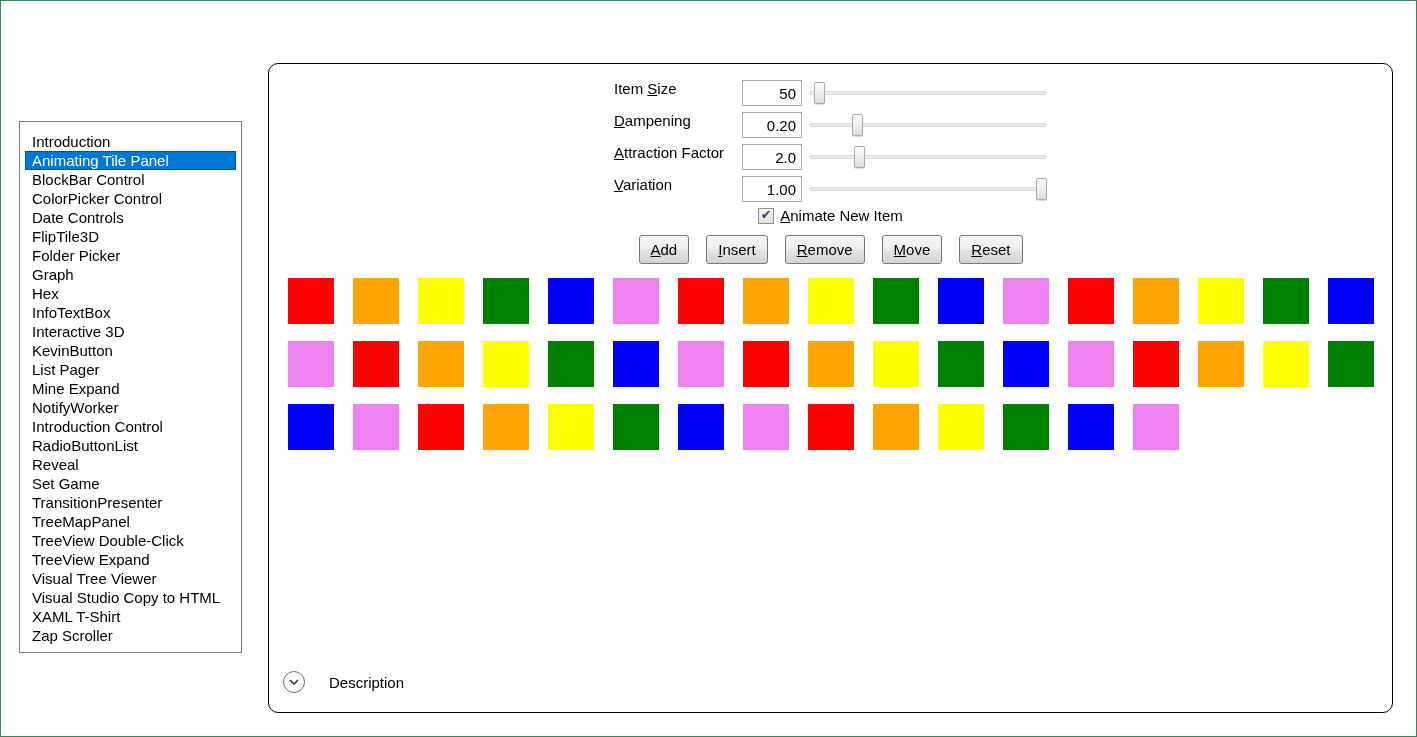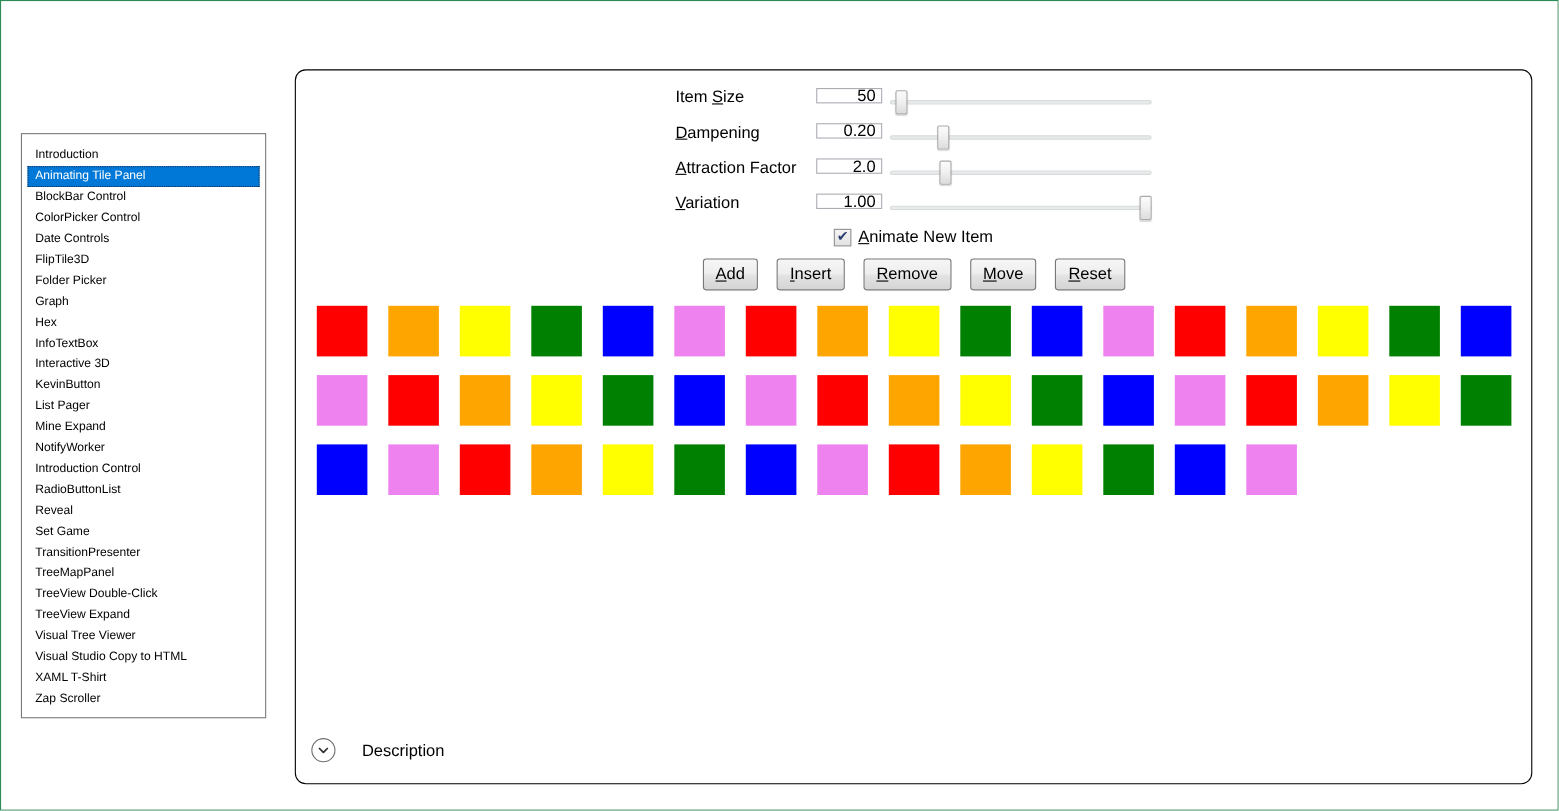--- a/index.html
+++ b/index.html
@@ -18,30 +18,30 @@
   .win-controls { position:absolute; top:0; right:1px; height:40px; display:flex; }
   .win-btn { width:46px; height:40px; display:flex; align-items:center; justify-content:center; cursor:default; }
   .glyph-min { width:11px; height:1px; background:#000; display:block; }
   .glyph-max { width:11px; height:11px; border:1px solid #000; display:block; }
   .glyph-close { font-size:14px; color:#000; line-height:1; }
   
   .listbox {
     position:absolute; left:18px; top:120px; width:223px; height:532px;
     border:1px solid #7a7a7a; background:#fff; padding-top:10px; overflow:hidden;
   }
-  .list-item { font-size:11px; line-height:19px; margin:0 5px; padding:0 7px; white-space:nowrap; color:#000; }
+  .list-item { font-size:15px; line-height:19px; margin:0 5px; padding:0 7px; white-space:nowrap; color:#000; }
   .list-item.selected { background:var(--sel,#0078d7); color:#fff; outline:1px dotted #0b315a; outline-offset:-1px; }
   
   .main-panel { position:absolute; left:267px; top:62px; width:1125px; height:650px;
     border:1px solid #000; border-radius:10px; background:#fff; }
   
   .form-block { position:absolute; left:0; right:0; top:16px; display:flex; flex-direction:column; align-items:center; }
   .form-row { display:flex; align-items:flex-start; height:26px; margin-bottom:6px; }
   .form-label { width:128px; font-size:15px; color:#000; }
-  .form-value { width:60px; height:14px; border:1px solid #abadb3; background:#fff;
+  .form-value { width:60px; height:26px; border:1px solid #abadb3; background:#fff;
     font-family:"Liberation Sans", sans-serif; font-size:15px; text-align:right; padding:0 5px; color:#000; }
   .slider { position:relative; width:238px; height:26px; margin-left:7px; }
   .slider-track { position:absolute; left:0; right:0; top:11px; height:4px; background:#e8ebec;
     border:1px solid #d9dcdc; border-radius:2px; }
   .slider-thumb { position:absolute; top:2px; left:0; width:11px; height:22px;
     background:linear-gradient(#fbfbfb,#f1f1f1 45%,#dcdcdc); border:1px solid #a9a9a9; border-radius:2px;
     box-shadow:0 1px 1px rgba(0,0,0,.15); }
   
   .check-row { position:absolute; left:0; right:0; top:143px; display:flex; justify-content:center; align-items:center; }
   .checkbox { width:16px; height:16px; border:1px solid #8e8e8e; background:linear-gradient(#f4f4f4,#e3e3e3);

